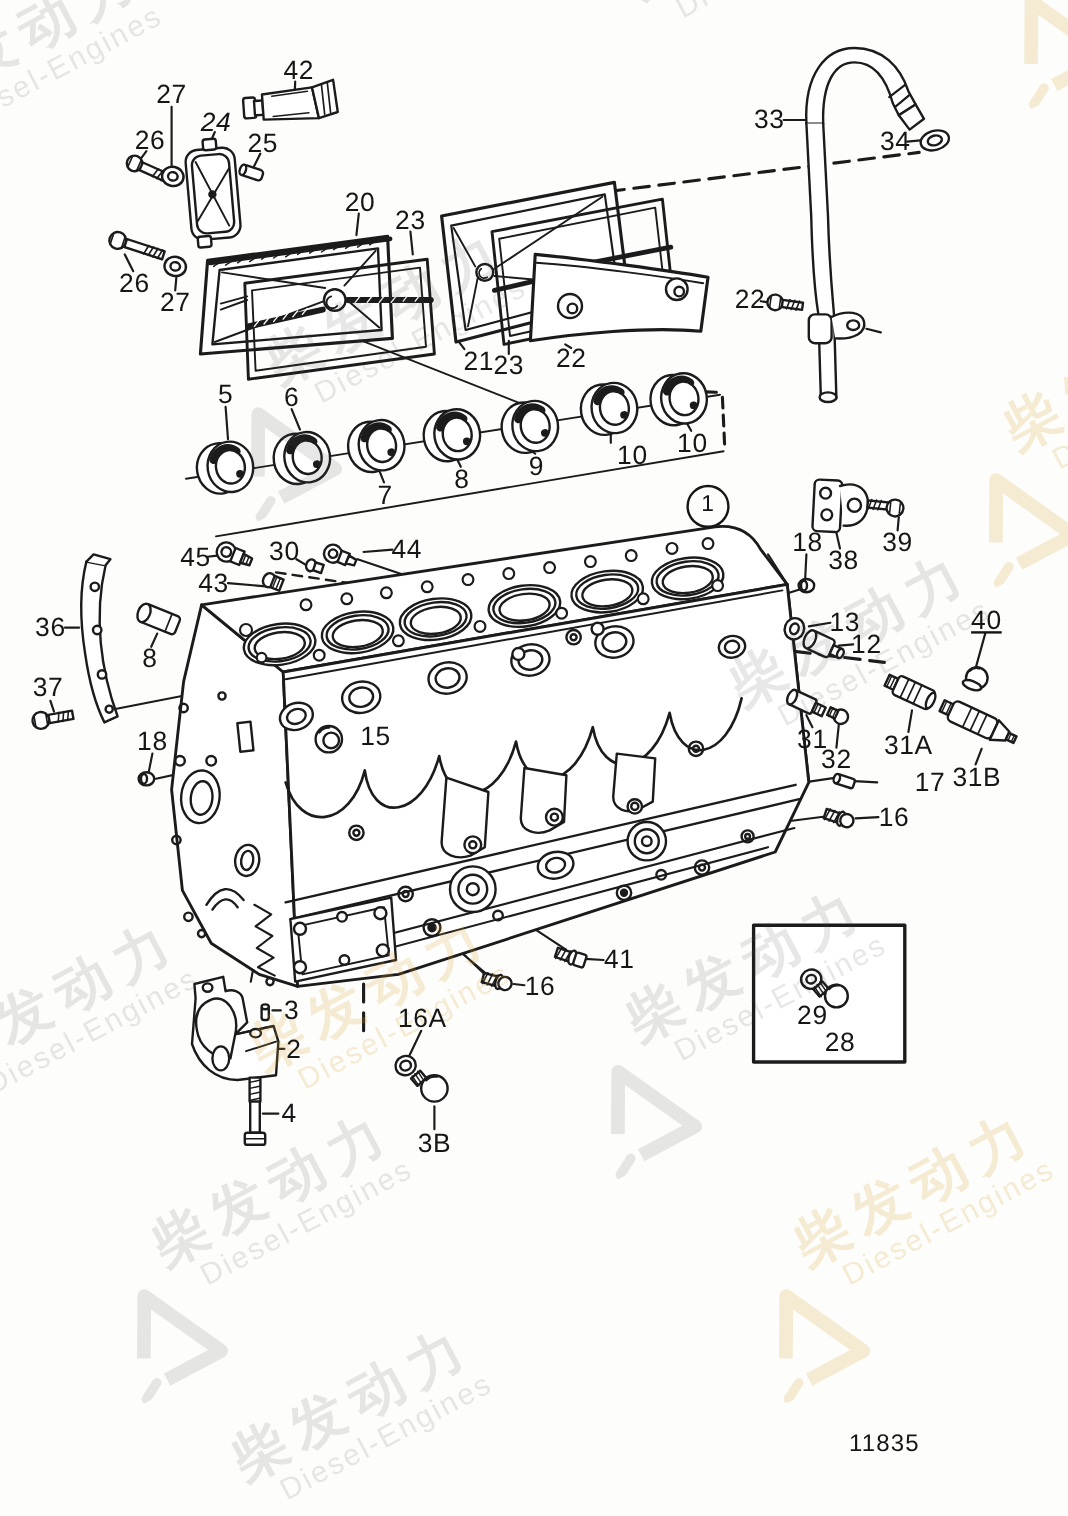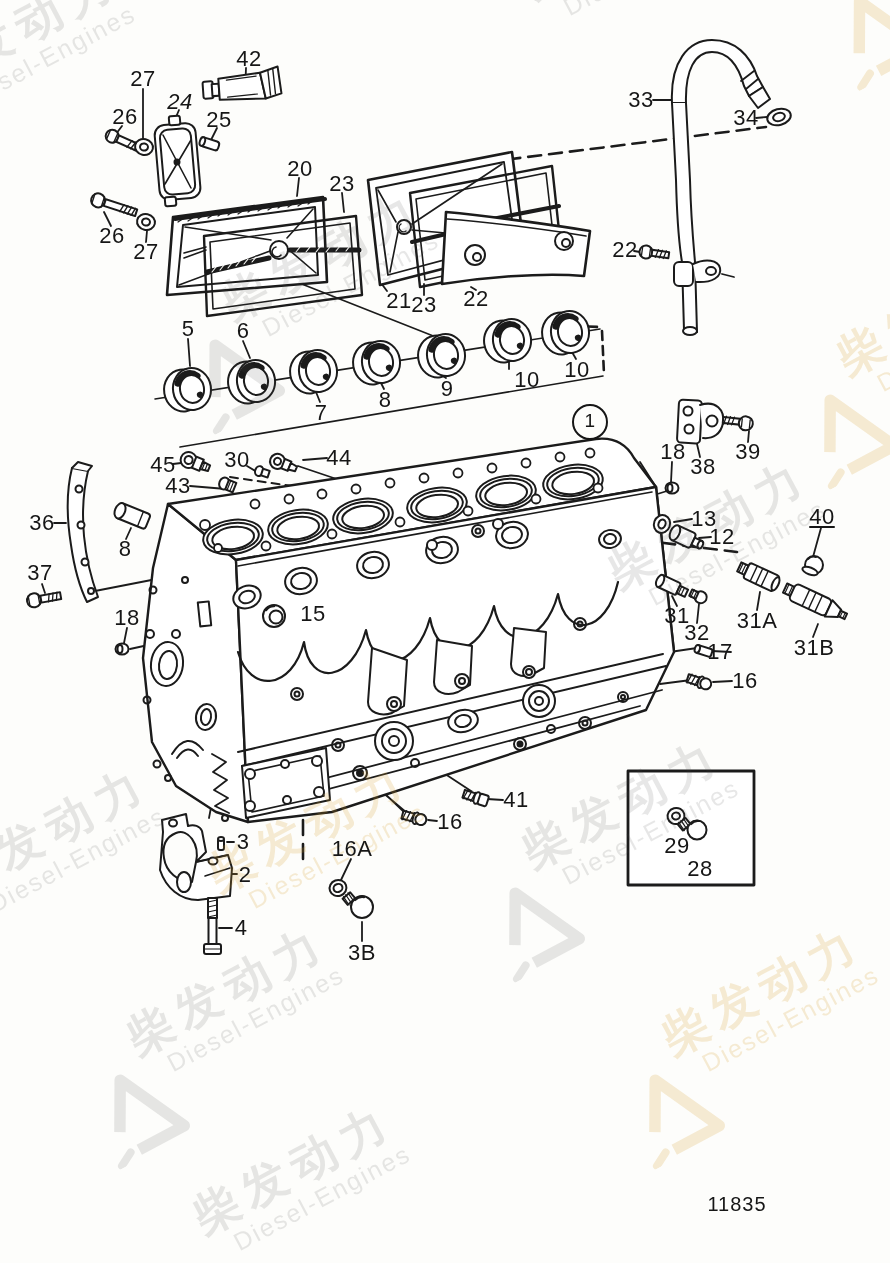--- a/index.html
+++ b/index.html
@@ -730,21 +730,21 @@
       <div class="plabel" style="left: 40px; top: 573px;">37</div>
       <div class="plabel" style="left: 127px; top: 618px;">18</div>
       <div class="plabel" style="left: 313px; top: 614px;">15</div>
       <div class="plabel" style="left: 704px; top: 519px;">13</div>
       <div class="plabel" style="left: 722px; top: 537px;">12</div>
       <div class="plabel" style="left: 822px; top: 517px; text-decoration: underline;">40</div>
       <div class="plabel" style="left: 677px; top: 616px;">31</div>
       <div class="plabel" style="left: 697px; top: 633px;">32</div>
       <div class="plabel" style="left: 757px; top: 621px;">31A</div>
       <div class="plabel" style="left: 814px; top: 648px;">31B</div>
-      <div class="plabel" style="left: 720px; top: 652px;">17</div>
+      <div class="plabel" style="left: 775px; top: 652px;">17</div>
       <div class="plabel" style="left: 745px; top: 681px;">16</div>
       <div class="plabel" style="left: 516px; top: 800px;">41</div>
       <div class="plabel" style="left: 450px; top: 822px;">16</div>
       <div class="plabel" style="left: 243px; top: 842px;">3</div>
       <div class="plabel" style="left: 245px; top: 875px;">2</div>
       <div class="plabel" style="left: 241px; top: 928px;">4</div>
       <div class="plabel" style="left: 352px; top: 849px;">16A</div>
       <div class="plabel" style="left: 362px; top: 953px;">3B</div>
       <div class="plabel" style="left: 677px; top: 846px;">29</div>
       <div class="plabel" style="left: 700px; top: 869px; text-align: right;">28</div>

